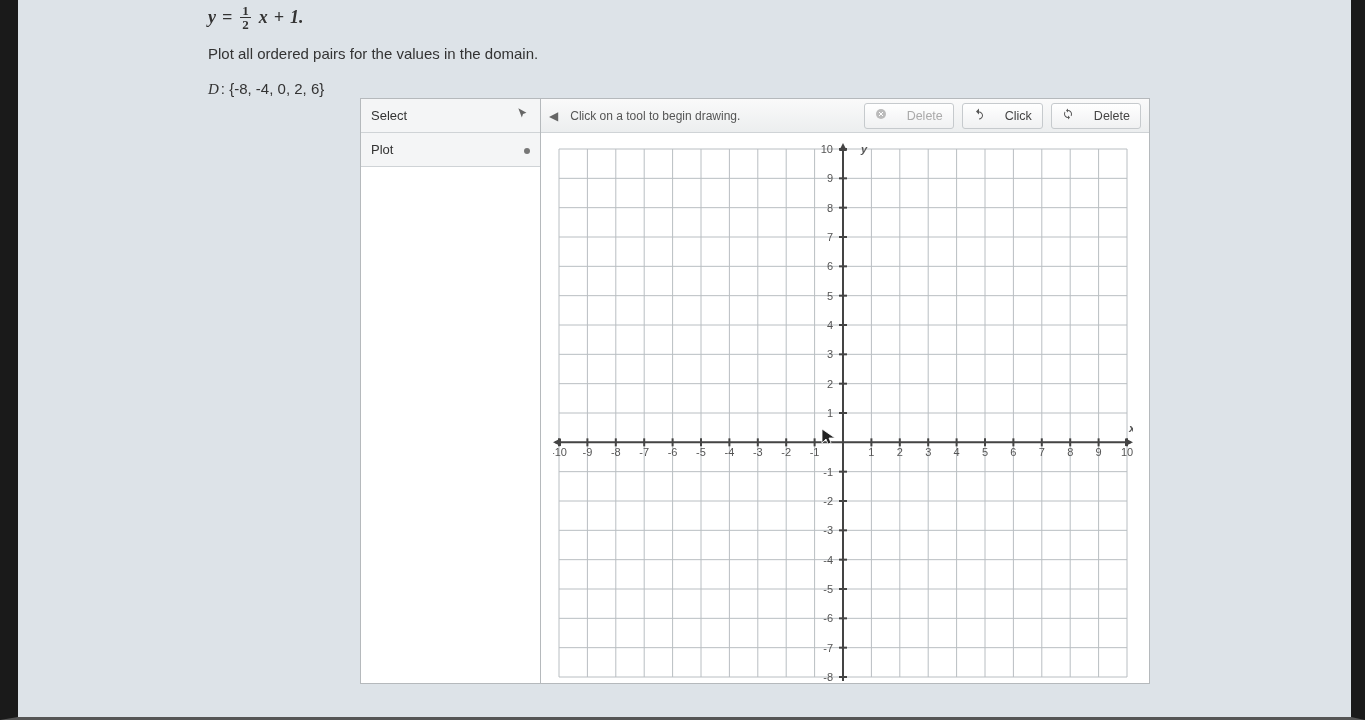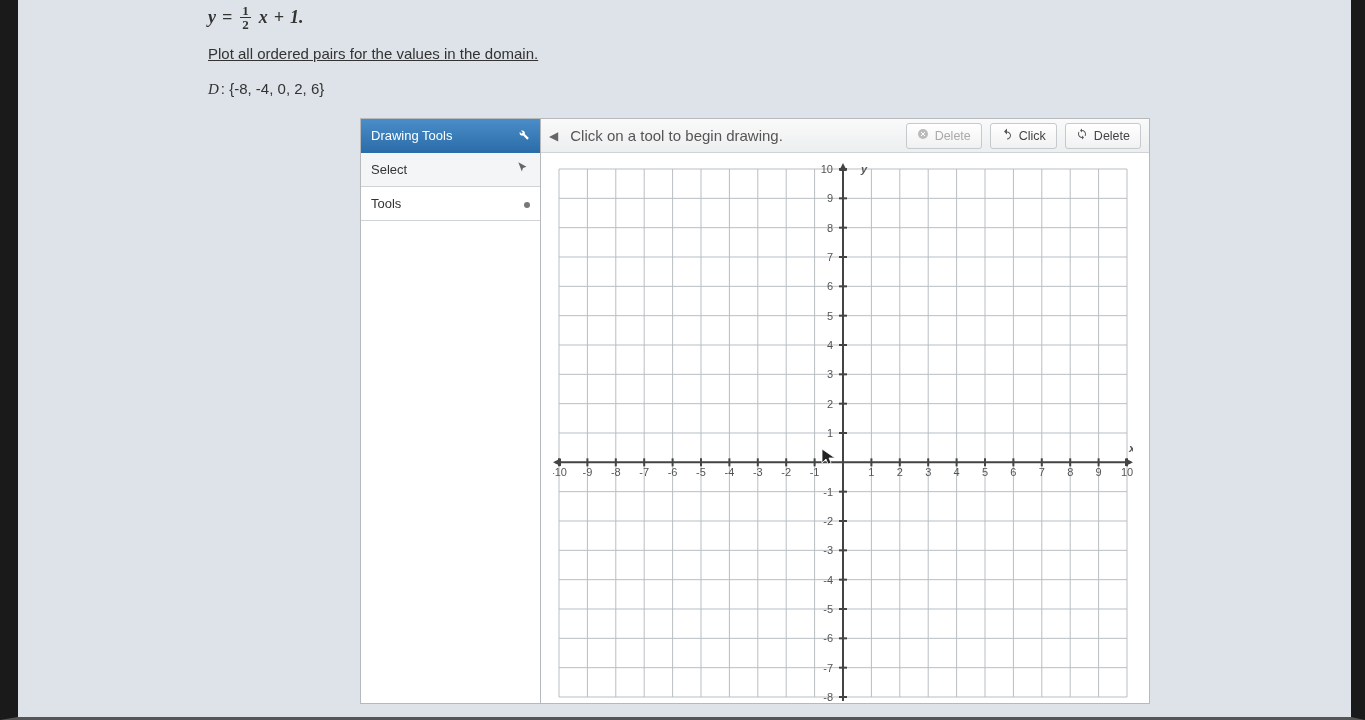--- a/index.html
+++ b/index.html
@@ -39,22 +39,22 @@
     flex-direction: column;
     align-items: center;
     font-size: 13px;
     line-height: 1;
     font-style: normal;
     margin: 0 2px;
     font-weight: bold;
   }
   .frac .num { border-bottom: 1.5px solid #333; padding: 0 2px; }
   .frac .den { padding: 0 2px; }
-  .instruction { font-size: 15px; margin-bottom: 18px; color:#333;text-decoration:underline; }
-  .domain { font-size: 15px; margin-bottom: 20px; }
+  .instruction { font-size: 15px; margin-bottom: 18px; color:#333; }
+  .domain { font-size: 15px; }
   .domain .d-label { font-style: italic; font-family:"Times New Roman", serif; margin-right:2px;}
   
   .widget {
     width: 790px;
     margin-left: 152px;
     border: 1px solid #b5b9bc;
     background: #fff;
     display: flex;
   }
   .tools-col {
@@ -93,31 +93,31 @@
   .canvas-header {
     height: 34px;
     border-bottom: 1px solid #cfd3d6;
     display: flex;
     align-items: center;
     padding: 0 8px;
     gap: 8px;
     background: linear-gradient(#fafafa,#eceeef);
   }
   .collapse-arrow { color:#666; font-size:12px; margin-right:4px; cursor:pointer;}
-  .hint { font-size: 15px; color: #555; flex:1; }
+  .hint { font-size: 12px; color: #555; flex:1; }
   .btn {
     background: linear-gradient(#ffffff,#f0f1f2);
     border: 1px solid #c6cacd;
     border-radius: 3px;
     padding: 4px 10px;
     font-size: 12.5px;
     color: #444;
     display: inline-flex;
     align-items: center;
-    gap: 6px;
+    gap: 20px;
     cursor: pointer;
     height: 26px;
   }
   .btn.disabled { color:#aaa; cursor:not-allowed; }
   .btn svg { width:12px; height:12px; }
   
   .plot-area { flex:1; position:relative; padding: 10px 12px 0 12px; }
   svg.grid { display:block; }
   .grid line { stroke:#b9bec2; stroke-width:1; }
   .grid line.axis { stroke:#444; stroke-width:2; }
@@ -145,38 +145,30 @@
 
     <div class="instruction">Plot all ordered pairs for the values in the domain.</div>
 
     <div class="domain">
       <span class="d-label">D</span><span>:</span>
       <span>{-8, -4, 0, 2, 6}</span>
     </div>
 
     <div class="widget">
       <div class="tools-col">
-        <div class="tools-header">
-          <span>Drawing Tools</span>
-          <span>
-            <svg width="14" height="14" viewBox="0 0 24 24">
-                <path d="M22 19l-7-7c.6-1.6.2-3.5-1.1-4.8-1.4-1.4-3.5-1.7-5.2-.9l3 3-2.1 2.1-3-3c-.8 1.7-.5 3.8.9 5.2 1.3 1.3 3.2 1.7 4.8 1.1l7 7 2.7-2.7z"></path>
-              </svg>
-          </span>
-        </div>
         <div class="tool-item">
           <span>Select</span>
           <span class="tool-icon">
             <svg width="14" height="14" viewBox="0 0 24 24" fill="#666">
                 <path d="M4 2l6 16 2-6 6-2z"></path>
               </svg>
           </span>
         </div>
         <div class="tool-item">
-          <span>Tools</span>
+          <span>Plot</span>
           <span class="tool-icon"><span class="point-dot"></span></span>
         </div>
       </div>
 
       <div class="canvas-col">
         <div class="canvas-header">
           <span class="collapse-arrow">◀</span>
           <span class="hint">Click on a tool to begin drawing.</span>
           <button class="btn disabled">
             <span>

